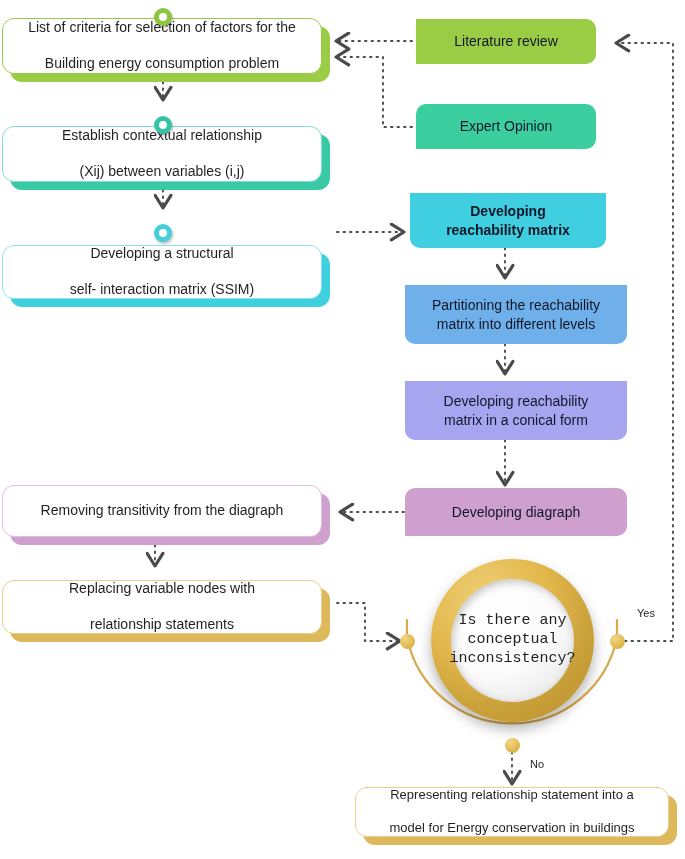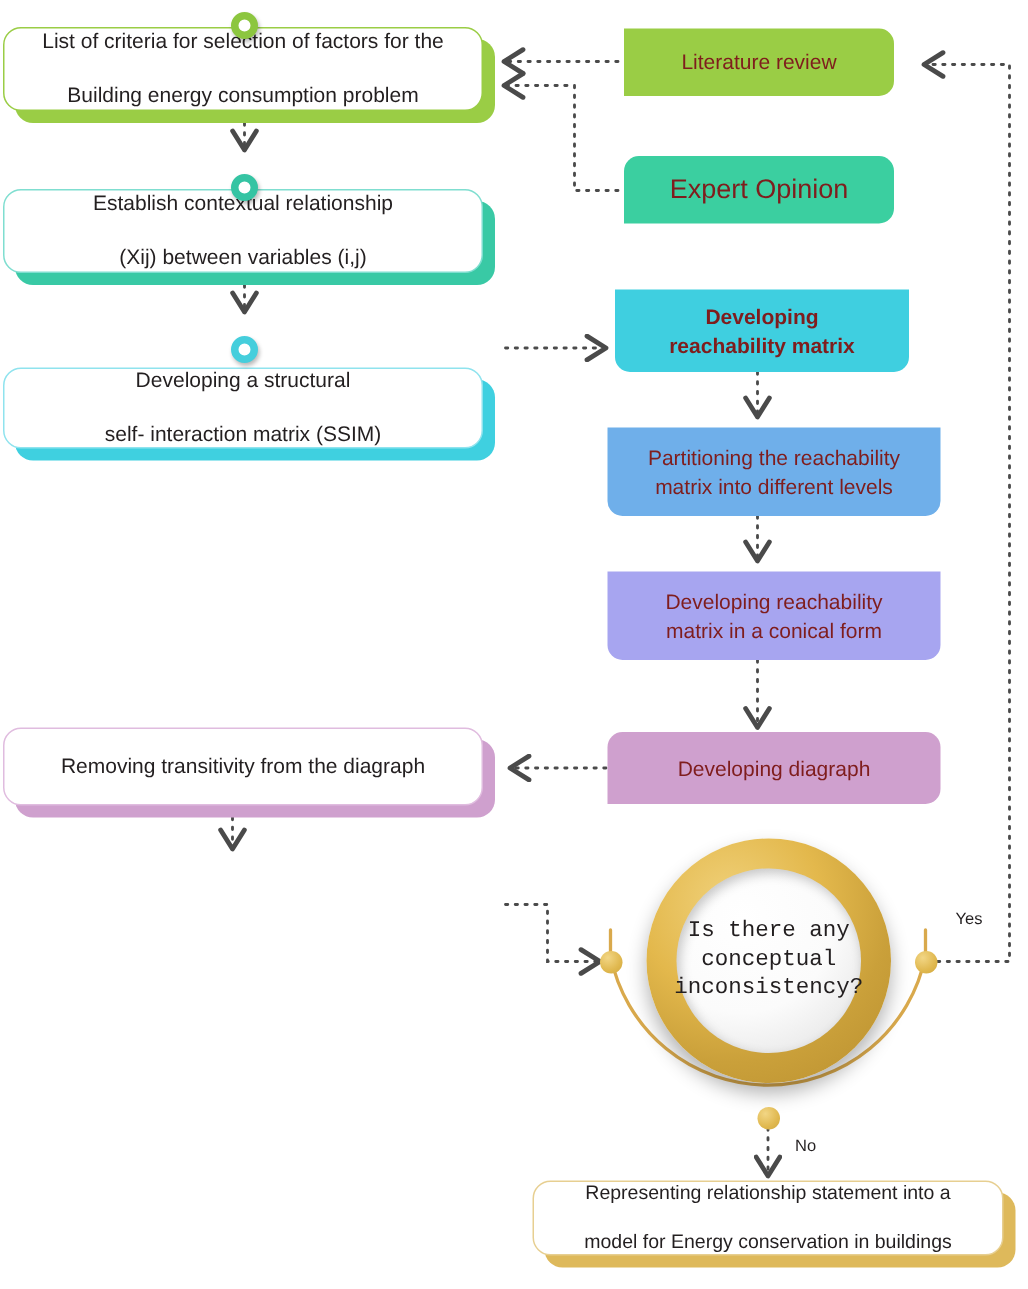--- a/index.html
+++ b/index.html
@@ -29,21 +29,21 @@
   .ring{
     position:absolute;width:18px;height:18px;border-radius:50%;
     box-sizing:border-box;border:5px solid;background:#ffffff;
     box-shadow:1px 2px 3px rgba(0,0,0,.28);
   }
 
   
   .rcard{
     position:absolute;box-sizing:border-box;
     display:flex;align-items:center;justify-content:center;
-    text-align:center;line-height:1.3;color:#7f1d1d;
+    text-align:center;line-height:1.3;color:#0f172a;
   }
 
   
   #decision{position:absolute;left:431px;top:559px;width:163px;height:163px;}
   #decision .ringouter{
     position:absolute;left:0;top:0;width:163px;height:163px;border-radius:50%;
     background:
       radial-gradient(circle at 34% 26%, #f0d17a 0%, #e3b84c 38%, #caa03a 66%, #b98f2f 100%);
     box-shadow:0 7px 13px rgba(0,0,0,.30);
   }
@@ -138,27 +138,36 @@
   </div>
   <div class="ring" style="left:154px;top:224px;border-color:#45CEDC;"></div>
 
   <div class="lcard" style="left:2px;top:485px;width:328px;height:60px;font-size:14px;">
     <div class="slab" style="background:#CFA0CE;"></div>
     <div class="face" style="border-color:#e0bcdf;justify-content:center;">
       <span>Removing transitivity from the diagraph</span>
     </div>
   </div>
 
+  <div class="lcard" style="left:2px;top:580px;width:328px;height:62px;font-size:14px;">
+    <div class="slab" style="background:#DEB95B;"></div>
+    <div class="face" style="border-color:#e7cf91;">
+      <span>
+        <span>Replacing variable nodes with</span><br>
+        <span>relationship statements</span>
+      </span>
+    </div>
+  </div>
 
   <div class="rcard" style="left:416px;top:19px;width:180px;height:45px;background:#9ACD45;font-size:14px;
               border-radius:0 10px 10px 0;">
     <span>Literature review</span>
   </div>
 
-  <div class="rcard" style="left:416px;top:104px;width:180px;height:45px;background:#3BCFA0;font-size:18px;
+  <div class="rcard" style="left:416px;top:104px;width:180px;height:45px;background:#3BCFA0;font-size:14px;
               border-radius:10px 10px 10px 0;">
     <span>Expert Opinion</span>
   </div>
 
   <div class="rcard" style="left:410px;top:193px;width:196px;height:55px;background:#3FCFE0;font-size:14px;
               border-radius:0 0 10px 10px;font-weight:bold;">
     <span>
       <span>Developing</span><br>
       <span>reachability matrix</span>
     </span>

